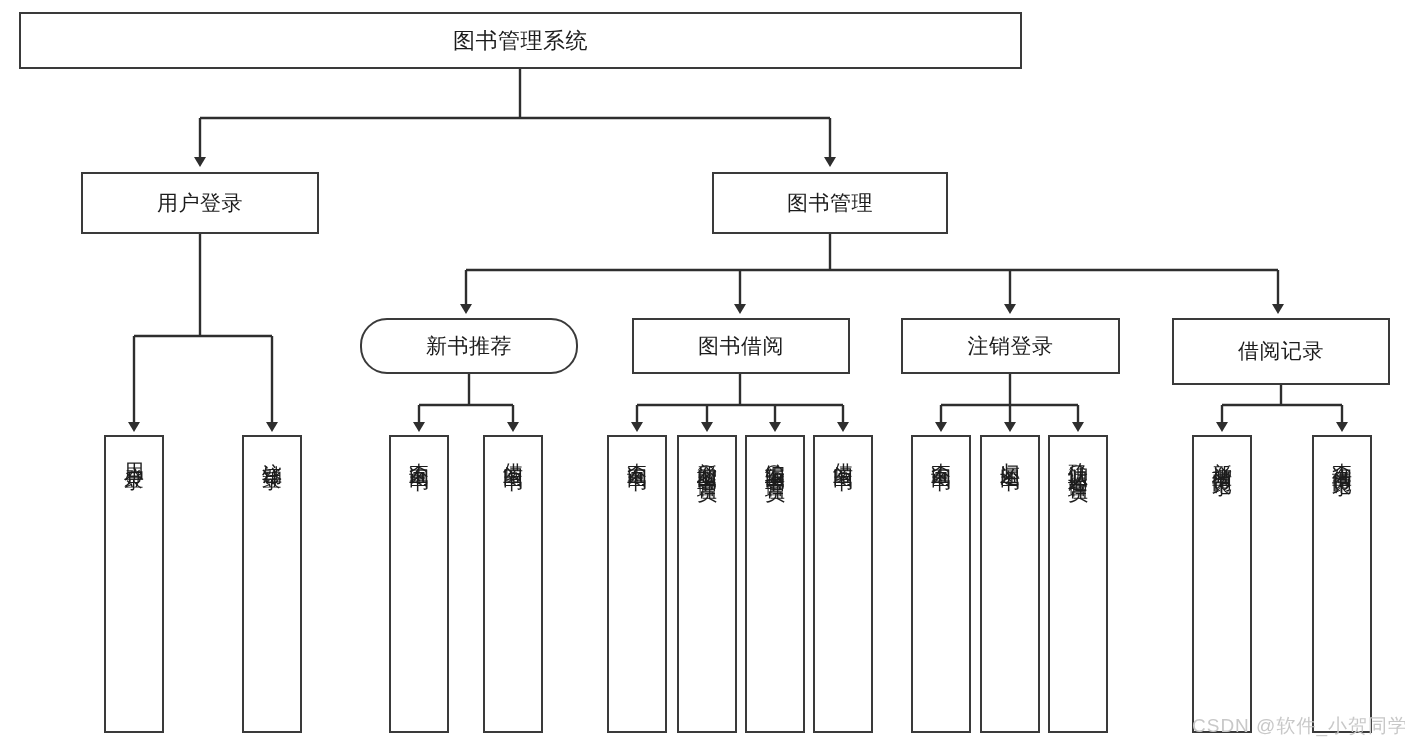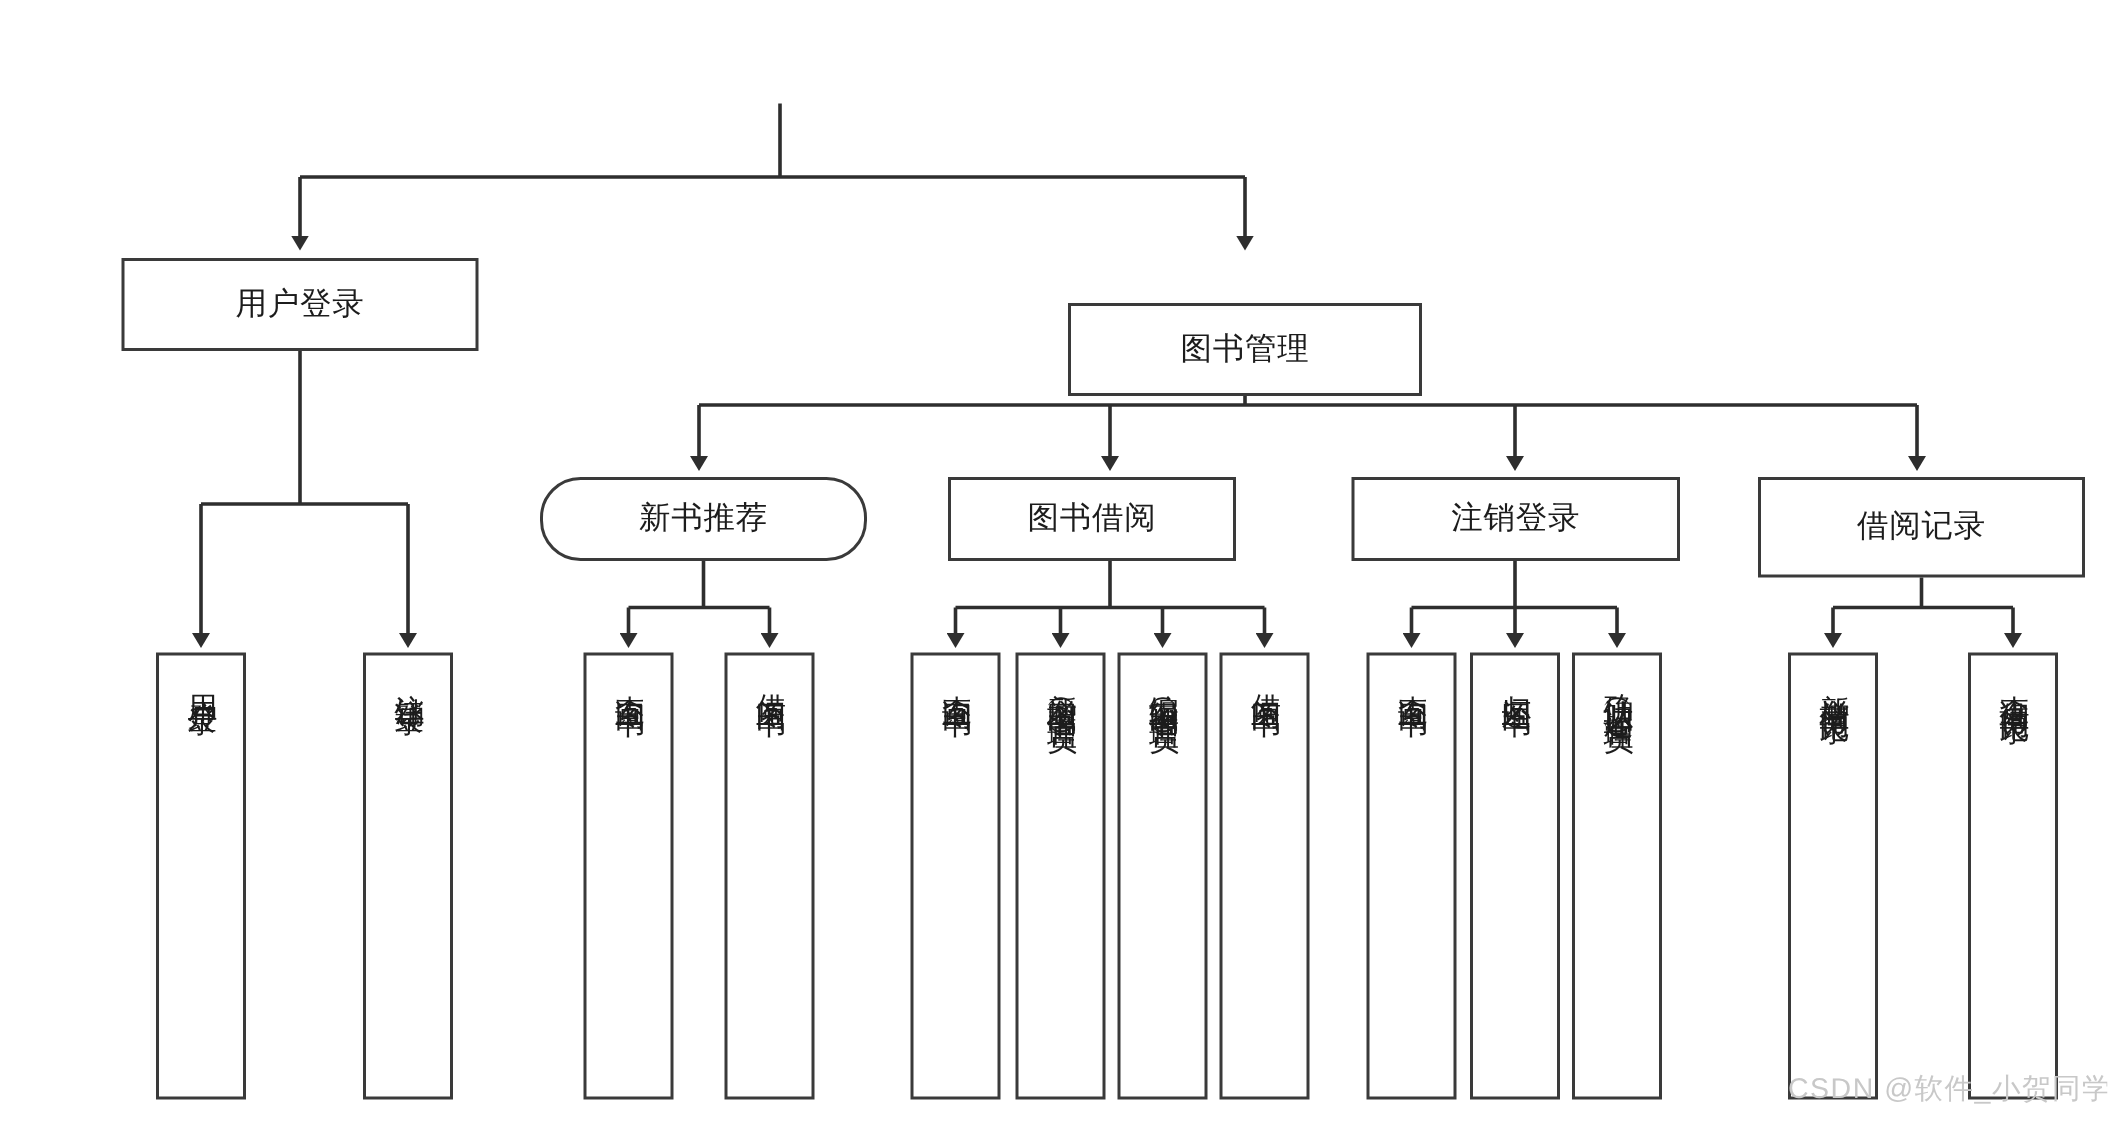--- a/index.html
+++ b/index.html
@@ -115,32 +115,35 @@
       <path d="M1010,405 L1010,423" marker-end="url(#arrow)"></path>
       <path d="M1078,405 L1078,423" marker-end="url(#arrow)"></path>
 
       <path d="M1281,374 L1281,405"></path>
       <path d="M1222,405 L1342,405"></path>
       <path d="M1222,405 L1222,423" marker-end="url(#arrow)"></path>
       <path d="M1342,405 L1342,423" marker-end="url(#arrow)"></path>
     </g>
   </svg>
 
+  <div class="node root" style="left:19px; top:12px; width:1003px; height:57px;">
+    <span>图书管理系统</span>
+  </div>
 
   <div class="node" style="left:81px; top:172px; width:238px; height:62px;">
     <span>用户登录</span>
   </div>
-  <div class="node" style="left:712px; top:172px; width:236px; height:62px;margin-top:30px;">
+  <div class="node" style="left:712px; top:172px; width:236px; height:62px;">
     <span>图书管理</span>
   </div>
 
   <div class="node" style="left:360px; top:318px; width:218px; height:56px;border-radius:27px;">
     <span>新书推荐</span>
   </div>
-  <div class="node" style="left:632px; top:318px; width:192px; height:56px;">
+  <div class="node" style="left:632px; top:318px; width:218px; height:56px;">
     <span>图书借阅</span>
   </div>
   <div class="node" style="left:901px; top:318px; width:219px; height:56px;">
     <span>注销登录</span>
   </div>
   <div class="node" style="left:1172px; top:318px; width:218px; height:67px;">
     <span>借阅记录</span>
   </div>
 
   <div class="node leaf" style="left:104px; top:435px; width:60px; height:298px;">

